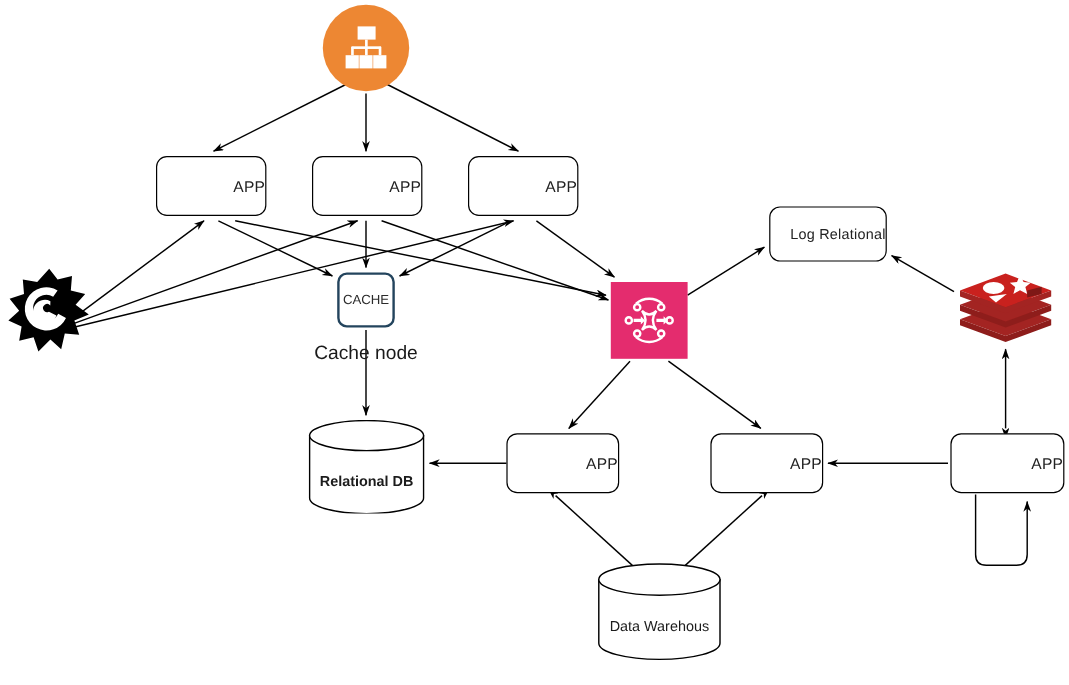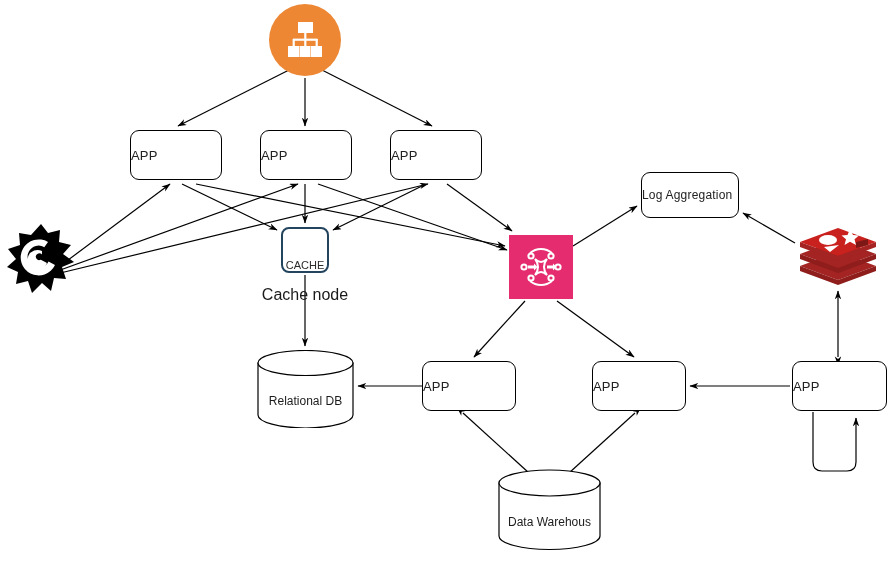--- a/index.html
+++ b/index.html
@@ -30,31 +30,31 @@
   .node {
     position: absolute;
     box-sizing: border-box;
   }
   .proc-box {
     border: 1px solid #000000;
     border-radius: 9px;
     background: #ffffff;
     display: flex;
     align-items: center;
-    justify-content: flex-start;
+    justify-content: flex-end;
     font-size: 13px;
     color: #222222;
     letter-spacing: 0.2px;
   }
   .cache-box {
     border: 2px solid #23445d;
     border-radius: 8px;
     background: #ffffff;
     display: flex;
-    align-items: flex-end;
+    align-items: center;
     justify-content: center;
     font-size: 11px;
     color: #2b2b2b;
   }
   .free-label {
     position: absolute;
     font-size: 16px;
     color: #1a1a1a;
     white-space: nowrap;
     text-align: center;
@@ -214,21 +214,21 @@
         <circle cx="41" cy="24" r="2.6"></circle>
       </g>
       <g fill="#ffffff">
         <path d="M 11,22.6 L 17,22.6 L 17,20.6 L 20.5,24 L 17,27.4 L 17,25.4 L 11,25.4 Z"></path>
         <path d="M 30,22.6 L 36,22.6 L 36,20.6 L 39.5,24 L 36,27.4 L 36,25.4 L 30,25.4 Z"></path>
       </g>
     </svg>
   </div>
 
   <div class="node proc-box" style="left:641px; top:172px; width:98px; height:46px; font-size:12px;">
-    <span>Log Aggregation</span>
+    <span>Log Relational</span>
   </div>
 
   <div class="icon-plain" style="left:798px; top:224px; width:80px; height:64px;">
     <svg width="80" height="64" viewBox="0 0 80 64" xmlns="http://www.w3.org/2000/svg">
 
       <path fill="#A32422" d="M 2,42 L 40,28 L 78,42 L 40,56 Z"></path>
       <path fill="#8E1D1B" d="M 2,42 L 2,47 L 40,61 L 78,47 L 78,42 L 40,56 Z"></path>
 
       <path fill="#A32422" d="M 2,30 L 40,16 L 78,30 L 40,44 Z"></path>
       <path fill="#8E1D1B" d="M 2,30 L 2,35 L 40,49 L 78,35 L 78,30 L 40,44 Z"></path>
@@ -236,21 +236,21 @@
       <path fill="#C9211E" d="M 2,18 L 40,4 L 78,18 L 40,32 Z"></path>
       <path fill="#A32422" d="M 2,18 L 2,23 L 40,37 L 78,23 L 78,18 L 40,32 Z"></path>
 
       <ellipse cx="30" cy="16" rx="9" ry="5" fill="#ffffff"></ellipse>
       <path fill="#ffffff" d="M 52,5 L 55,11 L 61,11.6 L 56.5,15.2 L 58,21 L 52,17.8 L 46.5,21 L 48,15.2 L 43.5,11.6 L 49.5,11 Z"></path>
       <path fill="#ffffff" d="M 26,23 L 41,21 L 32,28 Z"></path>
       <path fill="#7E1816" d="M 58,18 L 70,15 L 70,21 L 58,24 Z"></path>
     </svg>
   </div>
 
-  <div class="cyl-wrap" style="left:257px; top:350px; width:97px; height:78px;">
+  <div class="cyl-wrap" style="left:257px; top:350px; width:97px; height:78px;font-weight:bold;">
     <svg width="97" height="78" viewBox="0 0 97 78" xmlns="http://www.w3.org/2000/svg">
       <path d="M 1,13 L 1,65 A 47.5,13 0 0 0 96,65 L 96,13 Z" fill="#ffffff" stroke="#000000" stroke-width="1.2"></path>
       <ellipse cx="48.5" cy="13" rx="47.5" ry="12.5" fill="#ffffff" stroke="#000000" stroke-width="1.2"></ellipse>
     </svg>
     <div class="cyl-label" style="top:44px;">
       <span>Relational DB</span>
     </div>
   </div>
 
   <div class="node proc-box" style="left:422px; top:361px; width:94px; height:50px;">

